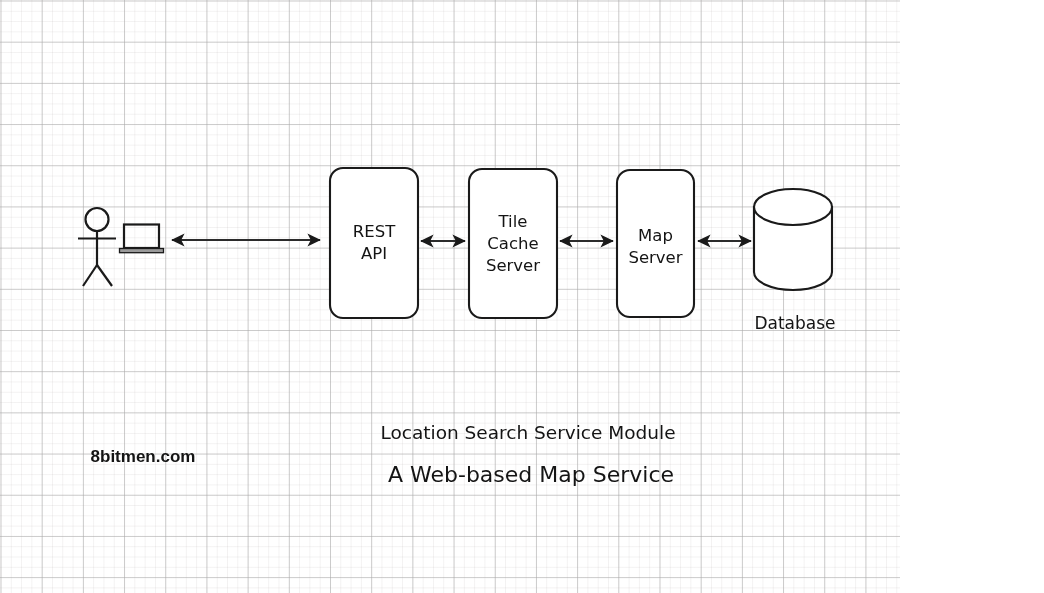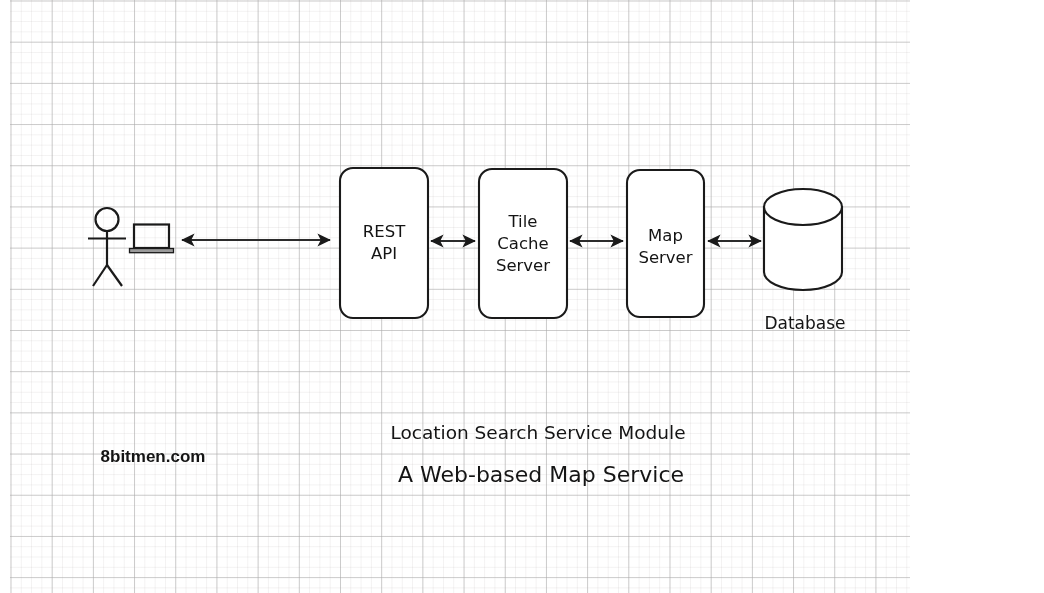--- a/index.html
+++ b/index.html
@@ -20,21 +20,20 @@
       linear-gradient(to bottom, rgba(170,170,170,0.55) 1px, transparent 1px),
       linear-gradient(to right,  rgba(200,195,195,0.22) 1px, transparent 1px),
       linear-gradient(to bottom, rgba(200,195,195,0.22) 1px, transparent 1px);
     background-size:
       41.2px 41.2px,
       41.2px 41.2px,
       10.3px 10.3px,
       10.3px 10.3px;
     background-position: 0.5px 0.5px, 0.5px 0.5px, 0.5px 0.5px, 0.5px 0.5px;
     font-family: "DejaVu Sans", sans-serif;
-    margin-left: 10px;
   }
   #diagram-svg {
     position: absolute;
     left: 0;
     top: 0;
     width: 1044px;
     height: 593px;
   }
   .node-box {
     fill: #ffffff;

